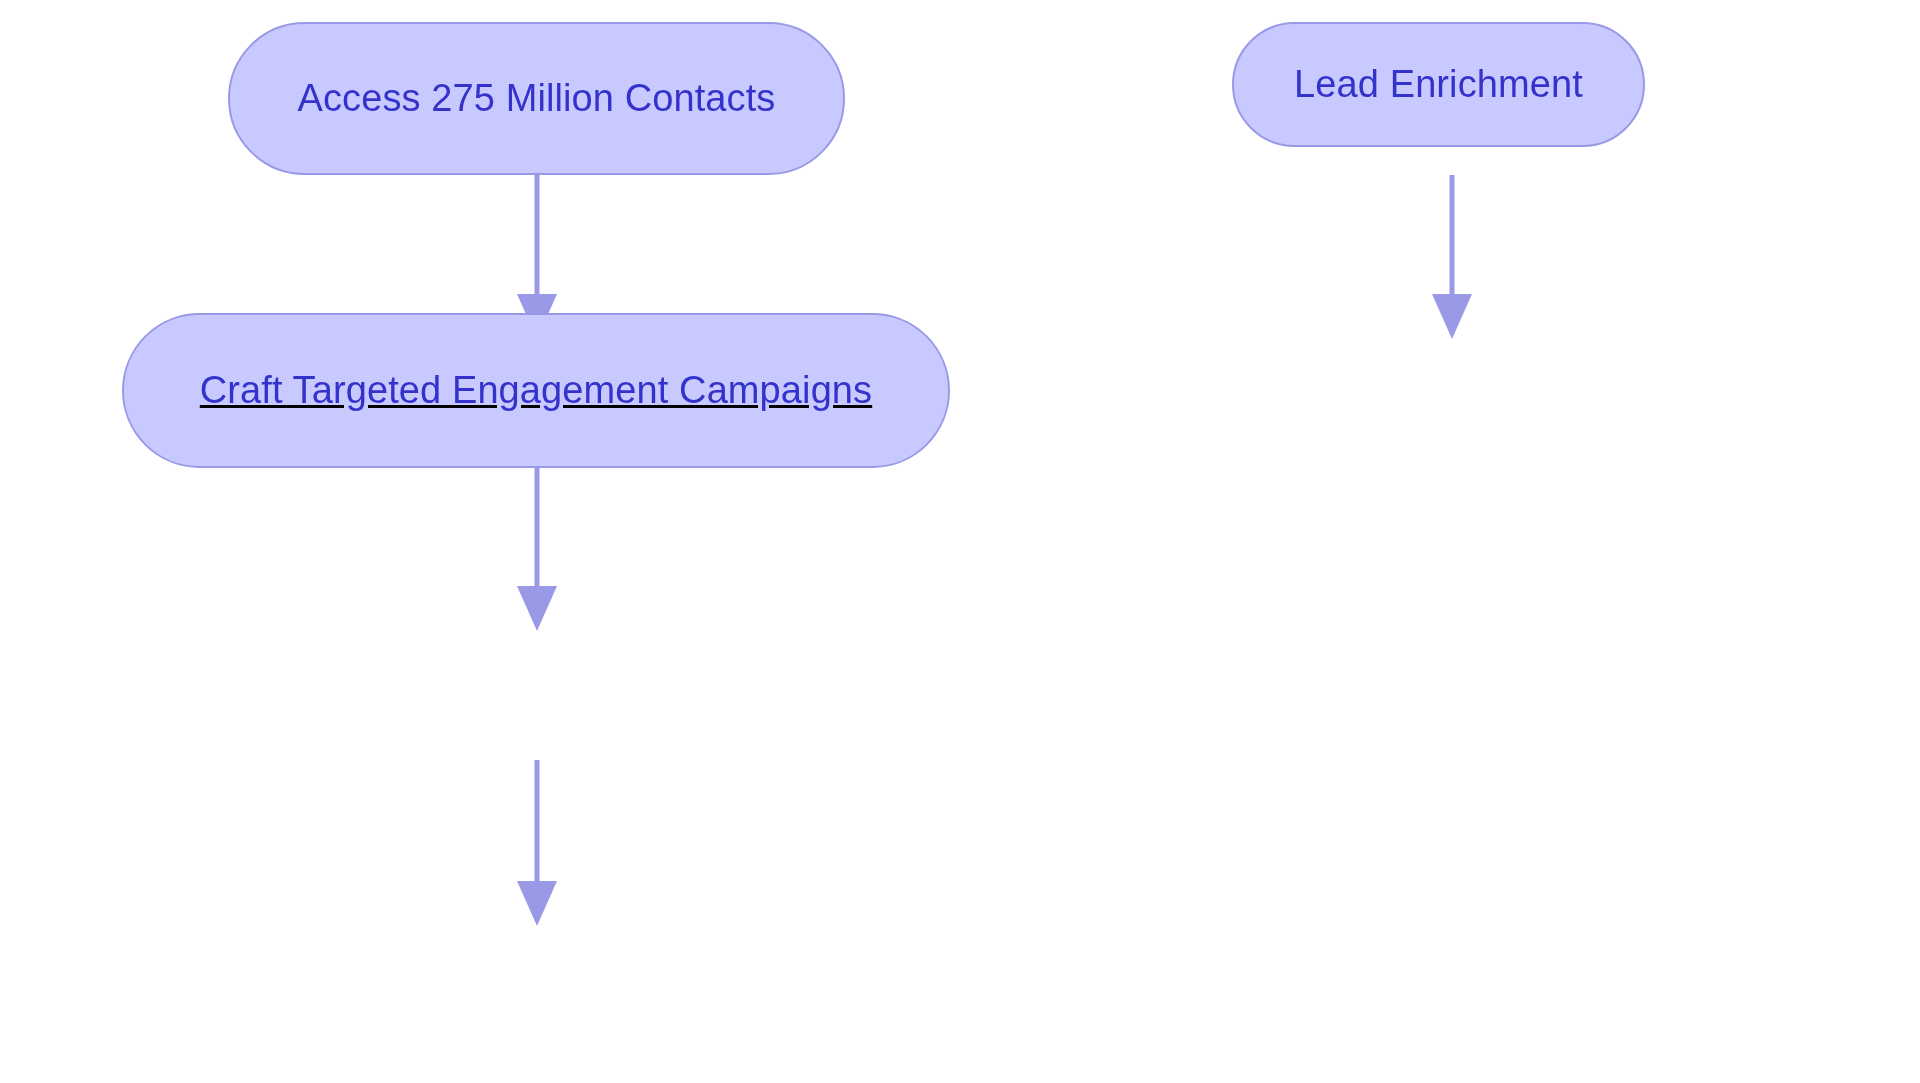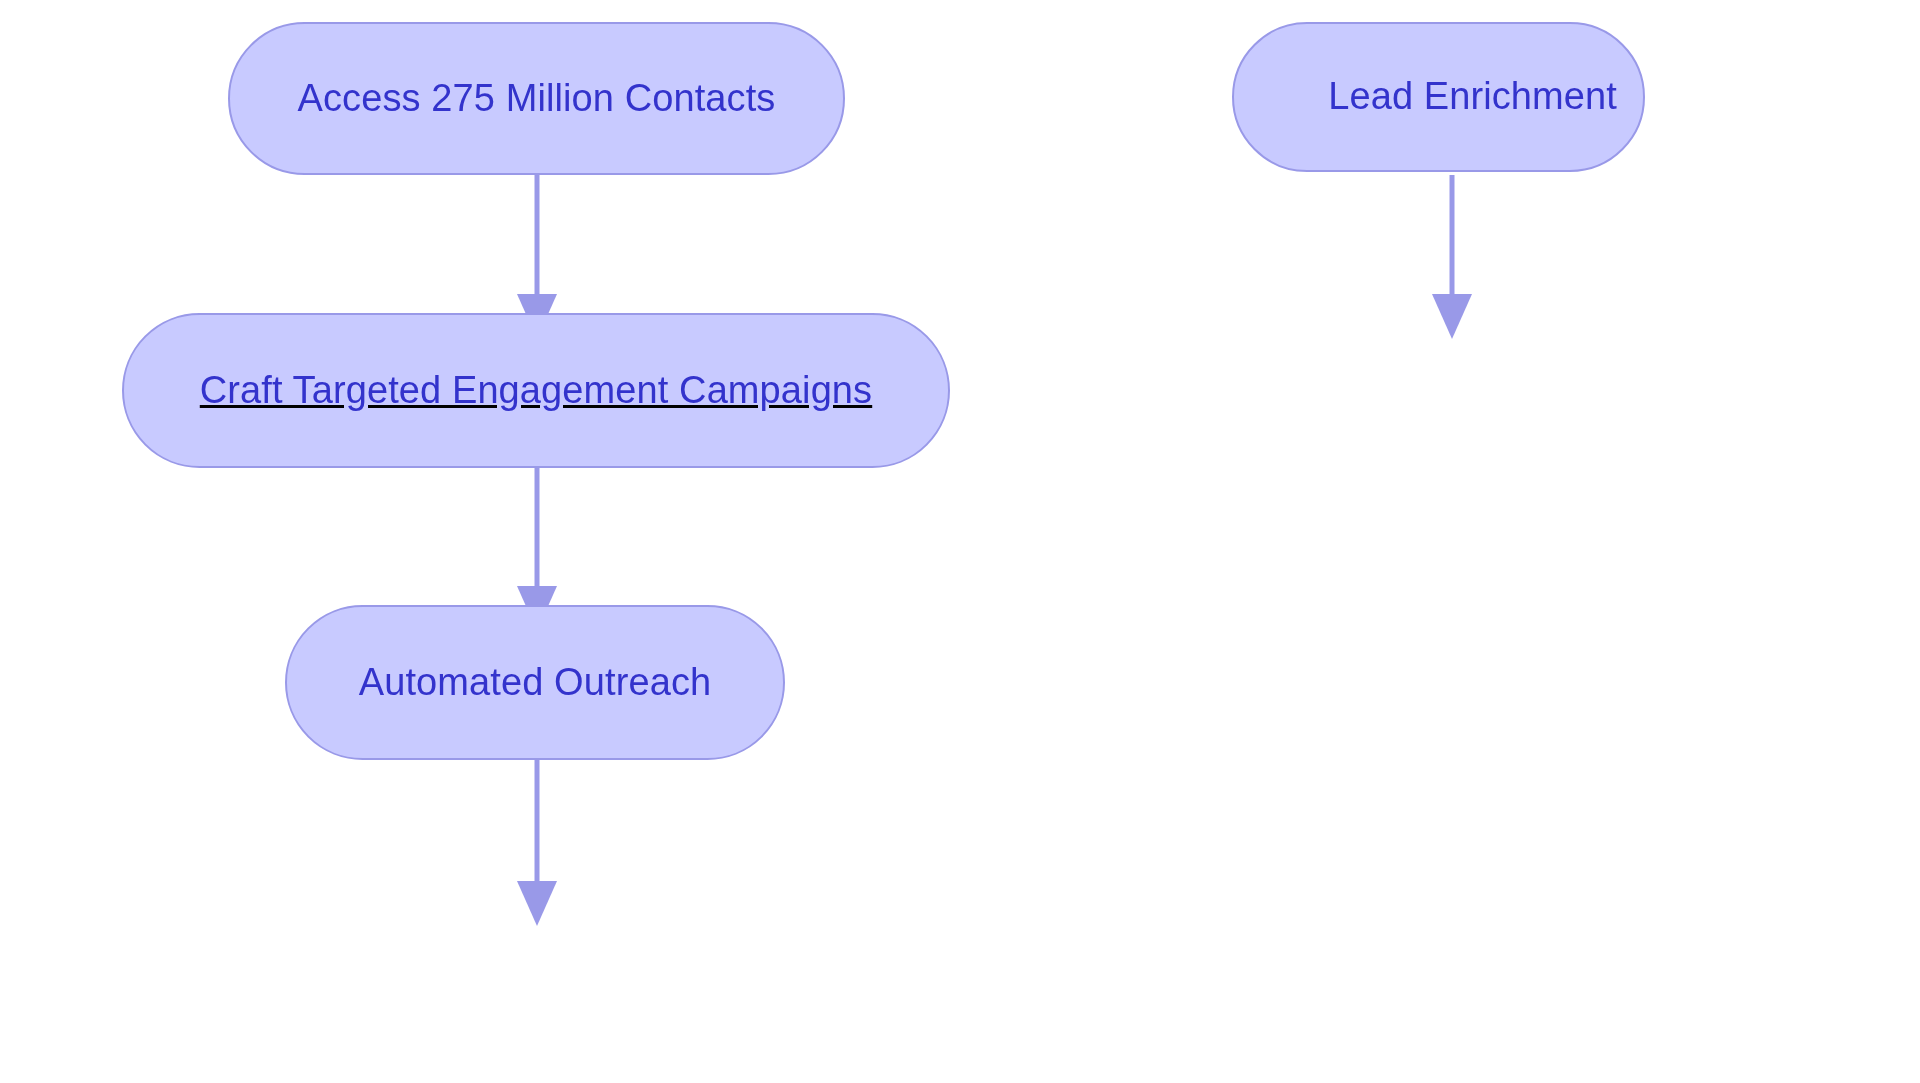--- a/index.html
+++ b/index.html
@@ -77,23 +77,20 @@
   </svg>
 
   <div class="node" style="left:228px; top:22px; width:617px; height:153px;">
     <span class="node-label">Access 275 Million Contacts</span>
   </div>
 
   <div class="node" style="left:122px; top:313px; width:828px; height:155px;text-decoration:underline;">
     <span class="node-label">Craft Targeted Engagement Campaigns</span>
   </div>
 
-  <div class="node" style="left:285px; top:605px; width:500px; height:155px;">
-    <span class="node-label">Automated Outreach</span>
-  </div>
 
 
-  <div class="node" style="left:1232px; top:22px; width:413px; height:150px;justify-content:flex-end;">
+  <div class="node" style="left:1232px; top:22px; width:413px; height:125px;">
     <span class="node-label">Lead Enrichment</span>
   </div>
 
 
 </div>
 
 </body></html>

